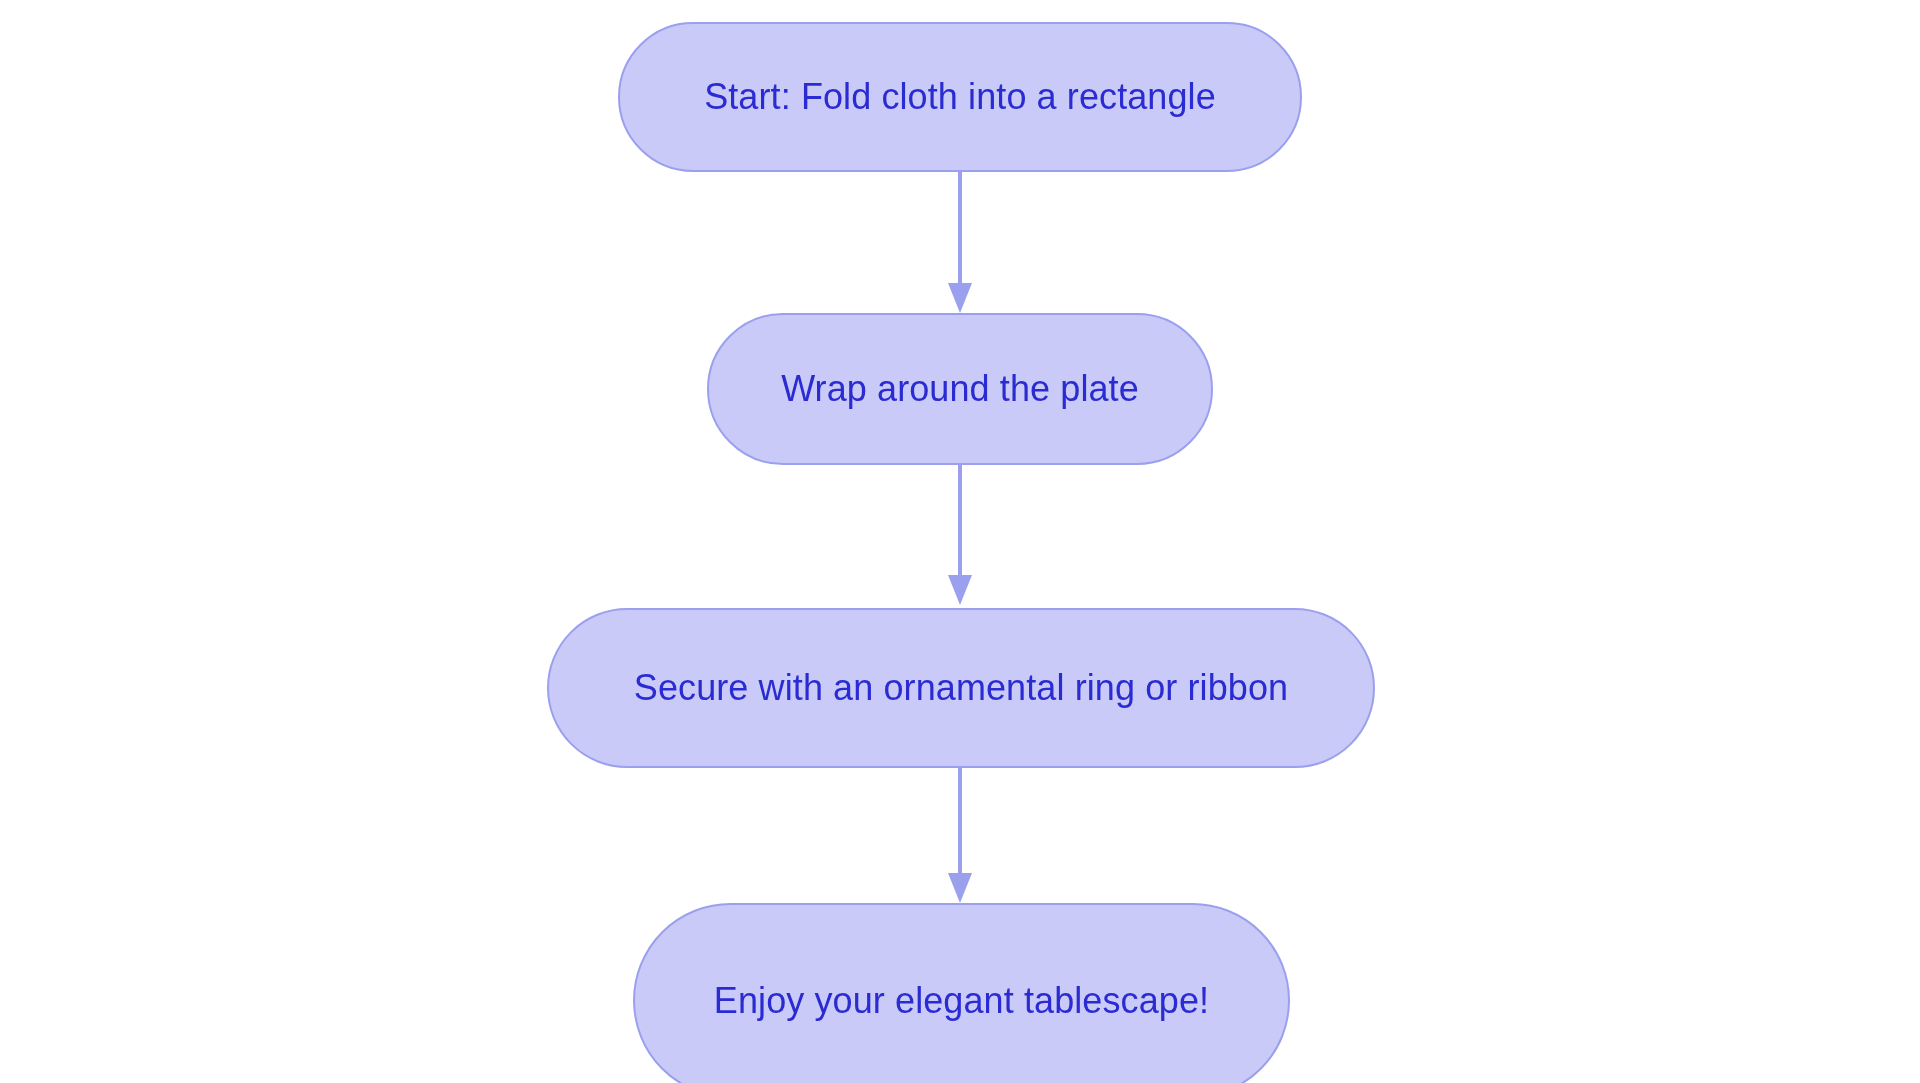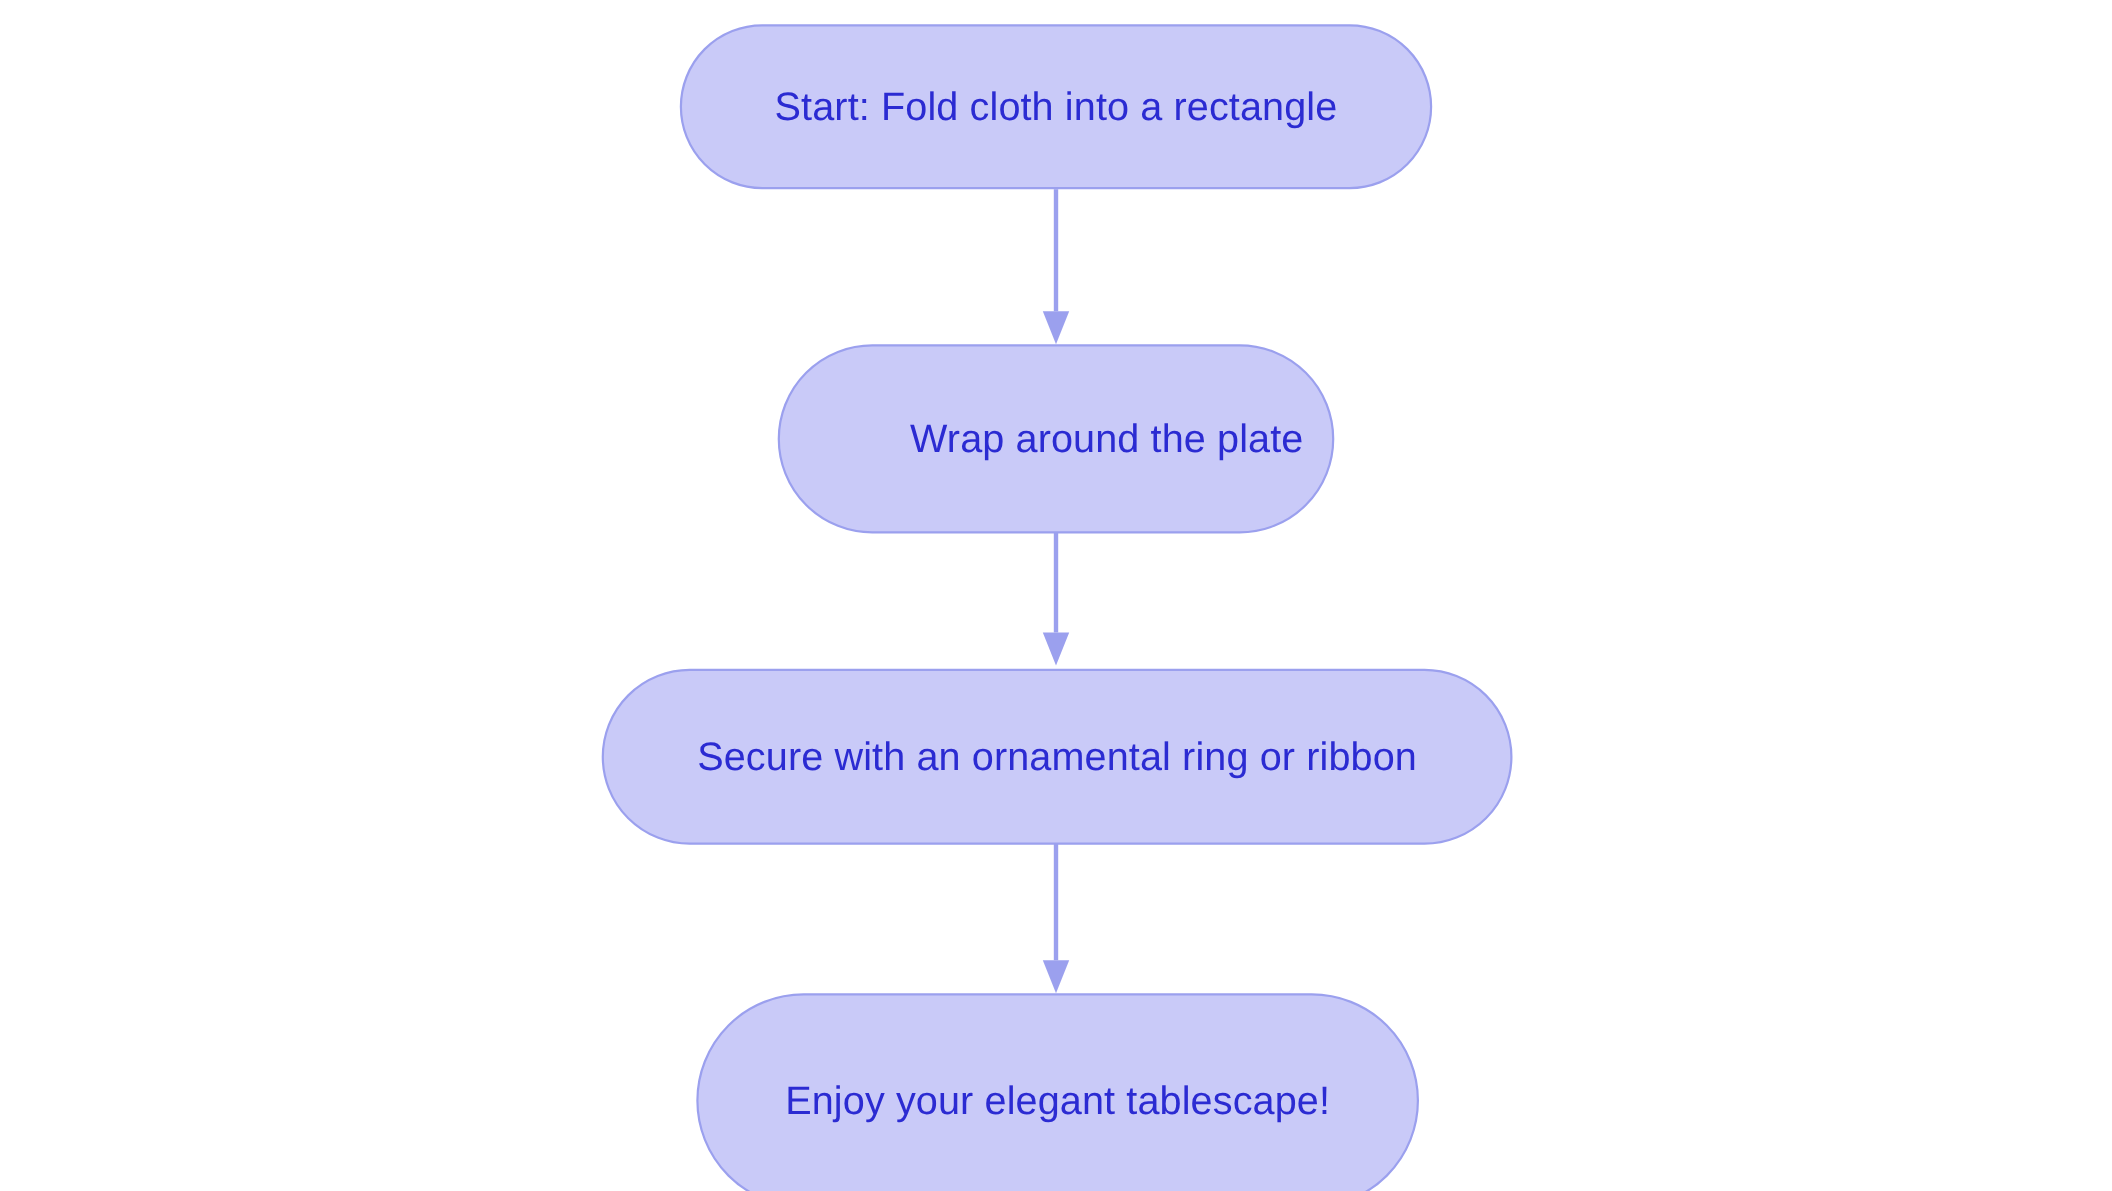--- a/index.html
+++ b/index.html
@@ -38,21 +38,21 @@
     white-space: nowrap;
     font-family: "Liberation Sans", sans-serif;
   }
 
   .node-label {
     display: block;
     padding: 0 26px;
   }
 
   #node-0 { left: 618px; top: 22px;  width: 684px; height: 150px; }
-  #node-1 { left: 707px; top: 313px; width: 506px; height: 172px; justify-content: flex-end; }
+  #node-1 { left: 707px; top: 313px; width: 506px; height: 152px; }
   #node-2 { left: 547px; top: 608px; width: 828px; height: 160px; }
   #node-3 { left: 633px; top: 903px; width: 657px; height: 195px; }
 
   
   .edge {
     position: absolute;
     left: 0;
     top: 0;
     width: 1920px;
     height: 1083px;

